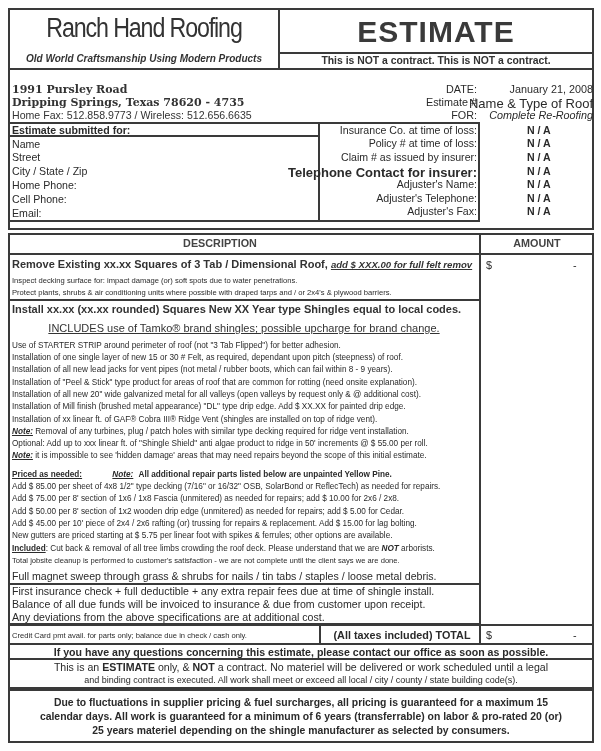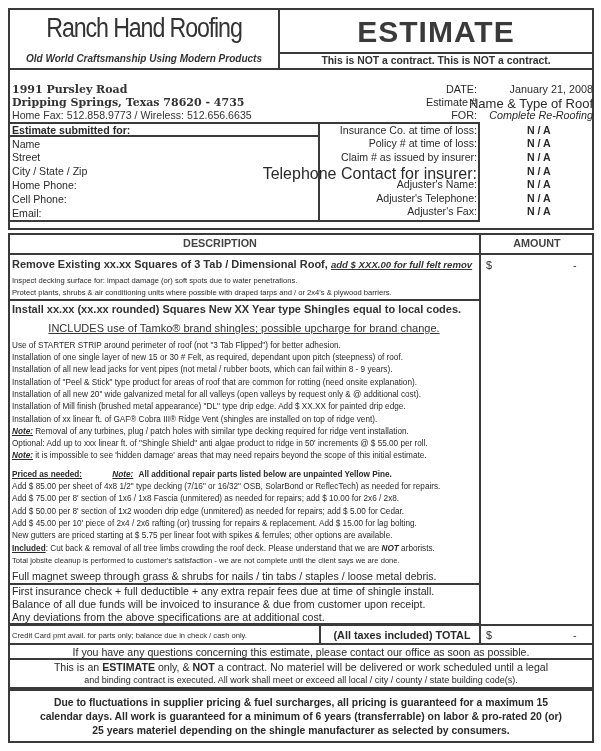--- a/index.html
+++ b/index.html
@@ -52,21 +52,21 @@
 </div>
 
 <div class="abs" style="left:318px;top:122px;width:162px;height:100px;border:2px solid #3a3a3a;"></div>
 <div>
   <div class="t" style="right:124px;top:124px;font-size:10.6px;">Insurance Co. at time of loss:</div>
   <div class="t b" style="left:527px;top:124px;font-size:10.6px;">N / A</div>
   <div class="t" style="right:124px;top:137px;font-size:10.6px;">Policy # at time of loss:</div>
   <div class="t b" style="left:527px;top:137px;font-size:10.6px;">N / A</div>
   <div class="t" style="right:124px;top:151px;font-size:10.6px;">Claim # as issued by insurer:</div>
   <div class="t b" style="left:527px;top:151px;font-size:10.6px;">N / A</div>
-  <div class="t" style="right:124px;top:165px;font-size:16px;">Telephone Contact for insurer:</div>
+  <div class="t" style="right:124px;top:165px;font-size:13px;font-weight:bold;">Telephone Contact for insurer:</div>
   <div class="t b" style="left:527px;top:165px;font-size:10.6px;">N / A</div>
   <div class="t" style="right:124px;top:178px;font-size:10.6px;">Adjuster's Name:</div>
   <div class="t b" style="left:527px;top:178px;font-size:10.6px;">N / A</div>
   <div class="t" style="right:124px;top:192px;font-size:10.6px;">Adjuster's Telephone:</div>
   <div class="t b" style="left:527px;top:192px;font-size:10.6px;">N / A</div>
   <div class="t" style="right:124px;top:205px;font-size:10.6px;">Adjuster's Fax:</div>
   <div class="t b" style="left:527px;top:205px;font-size:10.6px;">N / A</div>
 </div>
 
 <div class="abs bx" style="left:8px;top:233px;width:586px;height:412px;"></div>
@@ -134,21 +134,21 @@
 
 <div class="abs" style="left:8px;top:624px;width:586px;height:21px;border-top:2px solid #3a3a3a;">
   <div class="t" style="left:4px;top:5px;font-size:7.6px;">Credit Card pmt avail. for parts only; balance due in check / cash only.</div>
   <div class="abs" style="left:311px;top:0;width:2px;height:19px;background:#3a3a3a;"></div>
   <div class="t b" style="left:316px;width:156px;top:3px;text-align:center;font-size:10.8px;">(All taxes included)  TOTAL</div>
   <div class="t" style="left:478px;top:3px;font-size:10.8px;">$</div>
   <div class="t" style="left:565px;top:3px;font-size:10.8px;">-</div>
 </div>
 
 <div class="abs bx" style="left:8px;top:643px;width:586px;height:17px;">
-  <div class="t" style="left:0;right:0;top:1px;text-align:center;font-size:10.6px;">If you have any questions concerning this estimate, please contact our office as soon as possible.</div>
+  <div class="t" style="left:0;right:0;top:1px;text-align:center;font-size:10.6px;font-weight:bold;">If you have any questions concerning this estimate, please contact our office as soon as possible.</div>
 </div>
 <div class="abs bx" style="left:8px;top:658px;width:586px;height:31px;">
   <div class="t" style="left:0;right:0;top:1px;text-align:center;font-size:10.6px;">
     <span>This is an </span><span class="b">ESTIMATE</span><span> only, &amp; </span><span class="b">NOT</span><span> a contract.  No materiel will be delivered or work scheduled until a legal</span>
   </div>
   <div class="t" style="left:0;right:0;top:15px;text-align:center;font-size:9px;">and binding contract is executed.  All work shall meet or exceed all local / city / county / state building code(s).</div>
 </div>
 <div class="abs bx" style="left:8px;top:689px;width:586px;height:54px;">
   <div class="t b" style="left:0;right:0;top:6px;text-align:center;font-size:10.4px;">Due to fluctuations in supplier pricing &amp; fuel surcharges, all pricing is guaranteed for a maximum 15</div>
   <div class="t b" style="left:0;right:0;top:20px;text-align:center;font-size:10.4px;">calendar days.  All work is guaranteed for a minimum of 6 years (transferrable) on labor &amp; pro-rated 20 (or)</div>

